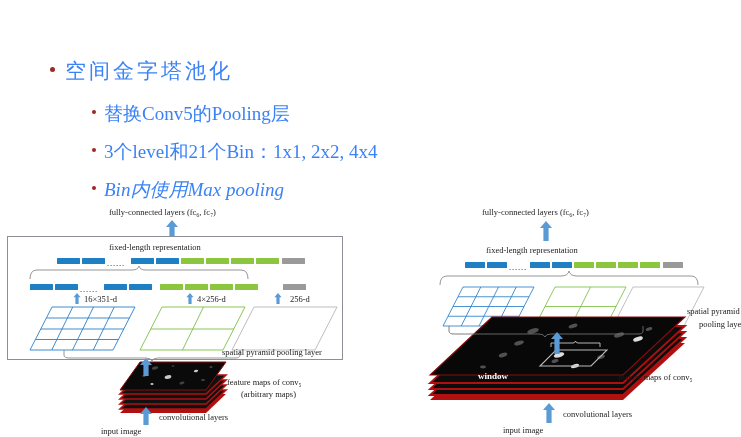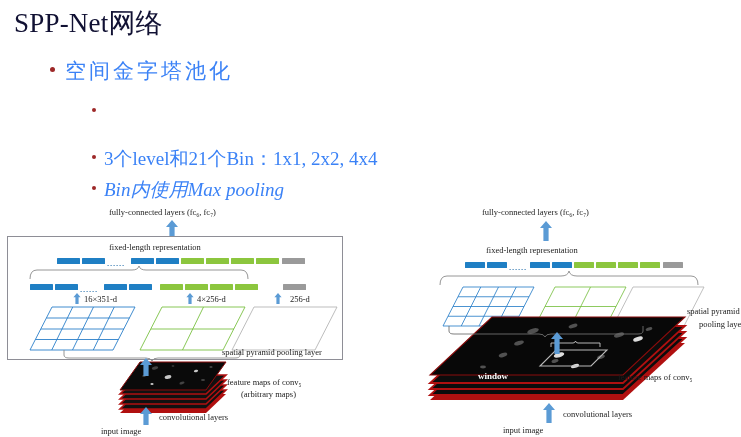--- a/index.html
+++ b/index.html
@@ -25,21 +25,21 @@
   .dot{
     display:inline-block;width:5px;height:5px;border-radius:50%;
     background:#9d2828;vertical-align:middle;margin-right:10px;
     position:relative;top:-4px;
   }
   .dot.sm{width:4px;height:4px;margin-right:8px;}
   .lvl1{left:50px;top:57px;font-size:21px;letter-spacing:3px;}
   .lvl1 .txt{letter-spacing:3px;}
   .lvl2{left:92px;font-size:19px;}
   .b2a{top:101px;}
-  .b2b{top:146px;font-family:Liberation Serif, serif;}
+  .b2b{top:139px;font-family:Liberation Serif, serif;}
   .b2c{top:177px;font-style:italic;}
 
   
   .diagram{position:absolute;font-family:"Liberation Serif",serif;color:#1a1a1a;padding-left:48px;}
   .lbl{position:absolute;white-space:nowrap;font-size:8.5px;color:#1c1c1c;line-height:10px;}
   .lbl.b{font-weight:bold;}
 
   .box{
     position:absolute;border:1px solid #8e8e96;background:transparent;
   }
@@ -65,28 +65,27 @@
 
   
   .stack{position:absolute;}
   .stack svg{display:block;overflow:visible;}
 </style>
 </head>
 <body>
 
 <div id="slide">
 
-  <div class="title">SPP-Net网络</div>
 
   <div class="bullet-row lvl1">
     <span class="dot"></span><span class="txt">空间金字塔池化</span>
   </div>
 
   <div class="bullet-row lvl2 b2a">
-    <span class="dot sm"></span>
+    <span class="dot sm"></span><span>替换Conv5的Pooling层</span>
   </div>
 
   <div class="bullet-row lvl2 b2b">
     <span class="dot sm"></span><span>3个level和21个Bin：1x1, 2x2, 4x4</span>
   </div>
 
   <div class="bullet-row lvl2 b2c">
     <span class="dot sm"></span><span>Bin内使用Max pooling</span>
   </div>
 

